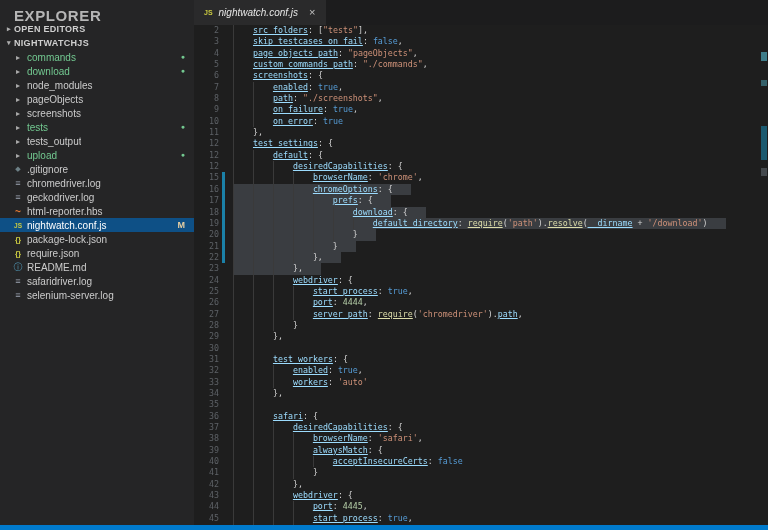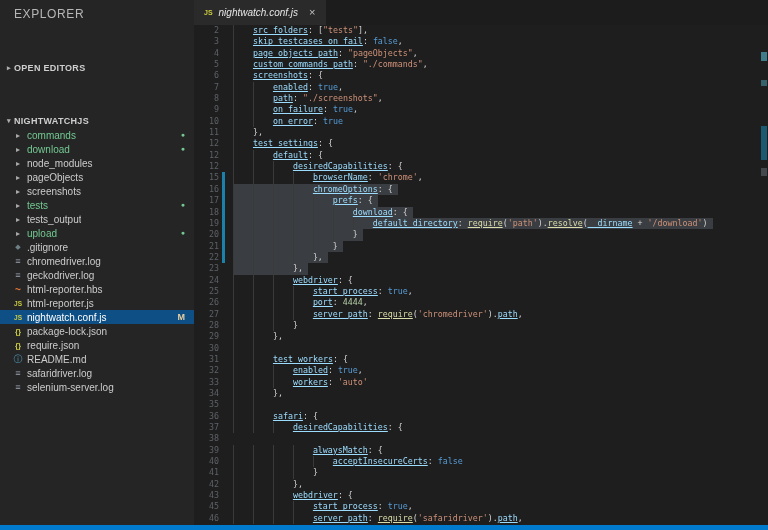--- a/index.html
+++ b/index.html
@@ -1,24 +1,24 @@
 <!DOCTYPE html>
 <html style="--accent: #007acc; --editorBg: #1e1e1e; --sidebarBg: #252526; --selection: #3a3d41; --listSelection: #0e5086; --gitAdded: #73c991; --gitModified: #e2c08d; --gutterModified: #1b81a8; --lineNumber: #5d6166; --key: #9cdcfe; --string: #ce9178; --keyword: #569cd6; --number: #b5cea8; --fn: #dcdcaa; --punctuation: #d4d4d4;"><head>
 <meta charset="utf-8">
 <style>
   html,body{margin:0;padding:0;background:#1e1e1e;}
   .app{width:768px;height:530px;position:relative;display:flex;overflow:hidden;
        background:var(--editorBg,#1e1e1e);font-family:"Liberation Sans",sans-serif;
        -webkit-font-smoothing:antialiased;}
   
   .sidebar{width:194px;flex:none;background:var(--sidebarBg,#252526);overflow:hidden;}
-  .sb-title{height:22px;box-sizing:border-box;padding:7px 0 0 14px;font-size:12px;
-            color:#b6b6b6;letter-spacing:.6px;}
+  .sb-title{height:22px;box-sizing:border-box;padding:7px 0 0 14px;font-size:15px;
+            color:#b6b6b6;letter-spacing:.6px;font-weight:bold;}
   .sec{height:14px;display:flex;align-items:center;font-size:9px;font-weight:bold;
-       color:#cfcfcf;padding-left:4px;letter-spacing:.3px;margin-top:39px;}
+       color:#cfcfcf;padding-left:4px;letter-spacing:.3px;}
   .sec .arr{width:10px;font-size:7px;color:#adadad;text-align:center;flex:none;}
   .item{height:14px;display:flex;align-items:center;padding:0 9px 0 12px;font-size:10px;
         color:#cccccc;cursor:pointer;}
   .item .ic{width:12px;margin-right:3px;flex:none;text-align:center;font-size:8px;color:#b0b0b0;}
   .item .lbl{white-space:nowrap;overflow:hidden;}
   .item.selected{background:var(--listSelection,#0e5086);color:#ffffff;}
   .lbl.g{color:var(--gitAdded,#73c991);text-align:right;}
   .badge{margin-left:auto;flex:none;}
   .badge.dot{color:var(--gitAdded,#73c991);font-size:7px;line-height:14px;}
   .badge.m{color:#e6cfa3;font-size:9px;font-weight:bold;}
@@ -37,21 +37,21 @@
   .tab-title{font-style:italic;font-size:10px;color:#e6e6e6;}
   .tab-close{color:#c0c0c0;font-size:11px;margin-left:5px;line-height:1;}
   .editor{flex:1;position:relative;overflow:hidden;}
   .code{position:absolute;top:0;left:0;right:8px;bottom:0;overflow:hidden;}
   .line{display:flex;height:11.35px;line-height:11.35px;white-space:pre;
         font-family:"DejaVu Sans Mono",monospace;font-size:8.3px;}
   .ln{width:25px;flex:none;text-align:right;color:var(--lineNumber,#5d6166);}
   .mk{width:3px;flex:none;margin-left:3px;}
   .mk.mod{background:var(--gutterModified,#1b81a8);}
   .content{display:inline-block;height:100%;margin-left:8px;color:#d4d4d4;}
-  .line.sel .content{background:var(--selection,#3a3d41);padding-right:5px;}
+  .line.sel .content{background:var(--selection,#3a3d41);padding-right:18px;}
   .ind{display:inline-block;width:4ch;height:11.35px;vertical-align:top;
        box-shadow:inset 1px 0 0 #3a3a3a;}
   .t-key{color:var(--key,#9cdcfe);text-decoration:underline;} .t-str{color:var(--string,#ce9178);}
   .t-kw{color:var(--keyword,#569cd6);} .t-num{color:var(--number,#b5cea8);}
   .t-fn{color:var(--fn,#dcdcaa);text-decoration:underline;} .t-pln{color:var(--punctuation,#d4d4d4);}
   
   .ruler{position:absolute;top:25px;right:0;width:8px;bottom:5px;}
   .ruler .mark{position:absolute;left:1px;right:1px;}
   
   .statusbar{position:absolute;left:0;right:0;bottom:0;height:5px;background:var(--accent,#007acc);}
@@ -116,24 +116,20 @@
           <span class="ic log-file-icon">≡</span>
           <span class="lbl">chromedriver.log</span>
         </div>
         <div class="item">
           <span class="ic log-file-icon">≡</span>
           <span class="lbl">geckodriver.log</span>
         </div>
         <div class="item">
           <span class="ic handlebars-icon">~</span>
           <span class="lbl">html-reporter.hbs</span>
-        </div>
-        <div class="item">
-          <span class="ic js-file-icon">JS</span>
-          <span class="lbl">html-reporter.js</span>
         </div>
         <div class="item selected">
           <span class="ic js-file-icon">JS</span>
           <span class="lbl">nightwatch.conf.js</span>
           <span class="badge m">M</span>
         </div>
         <div class="item">
           <span class="ic json-file-icon">{}</span>
           <span class="lbl">package-lock.json</span>
         </div>
@@ -195,26 +191,27 @@
           <div class="line"><span class="ln">28</span><span class="mk"></span><span class="content"><span class="ind"></span><span class="ind"></span><span class="ind"></span><span class="t-pln">}</span></span></div>
           <div class="line"><span class="ln">29</span><span class="mk"></span><span class="content"><span class="ind"></span><span class="ind"></span><span class="t-pln">},</span></span></div>
           <div class="line"><span class="ln">30</span><span class="mk"></span><span class="content"><span class="ind"></span><span class="ind"></span></span></div>
           <div class="line"><span class="ln">31</span><span class="mk"></span><span class="content"><span class="ind"></span><span class="ind"></span><span class="t-key">test_workers</span><span class="t-pln">: {</span></span></div>
           <div class="line"><span class="ln">32</span><span class="mk"></span><span class="content"><span class="ind"></span><span class="ind"></span><span class="ind"></span><span class="t-key">enabled</span><span class="t-pln">: </span><span class="t-kw">true</span><span class="t-pln">,</span></span></div>
           <div class="line"><span class="ln">33</span><span class="mk"></span><span class="content"><span class="ind"></span><span class="ind"></span><span class="ind"></span><span class="t-key">workers</span><span class="t-pln">: </span><span class="t-str">'auto'</span></span></div>
           <div class="line"><span class="ln">34</span><span class="mk"></span><span class="content"><span class="ind"></span><span class="ind"></span><span class="t-pln">},</span></span></div>
           <div class="line"><span class="ln">35</span><span class="mk"></span><span class="content"><span class="ind"></span><span class="ind"></span></span></div>
           <div class="line"><span class="ln">36</span><span class="mk"></span><span class="content"><span class="ind"></span><span class="ind"></span><span class="t-key">safari</span><span class="t-pln">: {</span></span></div>
           <div class="line"><span class="ln">37</span><span class="mk"></span><span class="content"><span class="ind"></span><span class="ind"></span><span class="ind"></span><span class="t-key">desiredCapabilities</span><span class="t-pln">: {</span></span></div>
-          <div class="line"><span class="ln">38</span><span class="mk"></span></div>
+          <div class="line"><span class="ln">38</span><span class="mk"></span><span class="content"><span class="ind"></span><span class="ind"></span><span class="ind"></span><span class="ind"></span><span class="t-key">browserName</span><span class="t-pln">: </span><span class="t-str">'safari'</span><span class="t-pln">,</span></span></div>
           <div class="line"><span class="ln">39</span><span class="mk"></span><span class="content"><span class="ind"></span><span class="ind"></span><span class="ind"></span><span class="ind"></span><span class="t-key">alwaysMatch</span><span class="t-pln">: {</span></span></div>
           <div class="line"><span class="ln">40</span><span class="mk"></span><span class="content"><span class="ind"></span><span class="ind"></span><span class="ind"></span><span class="ind"></span><span class="ind"></span><span class="t-key">acceptInsecureCerts</span><span class="t-pln">: </span><span class="t-kw">false</span></span></div>
           <div class="line"><span class="ln">41</span><span class="mk"></span><span class="content"><span class="ind"></span><span class="ind"></span><span class="ind"></span><span class="ind"></span><span class="t-pln">}</span></span></div>
           <div class="line"><span class="ln">42</span><span class="mk"></span><span class="content"><span class="ind"></span><span class="ind"></span><span class="ind"></span><span class="t-pln">},</span></span></div>
           <div class="line"><span class="ln">43</span><span class="mk"></span><span class="content"><span class="ind"></span><span class="ind"></span><span class="ind"></span><span class="t-key">webdriver</span><span class="t-pln">: {</span></span></div>
+          <div class="line"><span class="ln">44</span><span class="mk"></span><span class="content"><span class="ind"></span><span class="ind"></span><span class="ind"></span><span class="ind"></span><span class="t-key">port</span><span class="t-pln">: </span><span class="t-num">4445</span><span class="t-pln">,</span></span></div>
           <div class="line"><span class="ln">45</span><span class="mk"></span><span class="content"><span class="ind"></span><span class="ind"></span><span class="ind"></span><span class="ind"></span><span class="t-key">start_process</span><span class="t-pln">: </span><span class="t-kw">true</span><span class="t-pln">,</span></span></div>
           <div class="line"><span class="ln">46</span><span class="mk"></span><span class="content"><span class="ind"></span><span class="ind"></span><span class="ind"></span><span class="ind"></span><span class="t-key">server_path</span><span class="t-pln">: </span><span class="t-fn">require</span><span class="t-pln">(</span><span class="t-str">'safaridriver'</span><span class="t-pln">).</span><span class="t-key">path</span><span class="t-pln">,</span></span></div>
         </div>
       <div class="ruler">
         <div class="mark" style="top:2px;height:9px;background:#3f7d8a;"></div>
         <div class="mark" style="top:30px;height:6px;background:#36626b;"></div>
         <div class="mark" style="top:76px;height:34px;background:#1b5a70;"></div>
         <div class="mark" style="top:118px;height:8px;background:#44494d;"></div>
       </div>
     </div>

